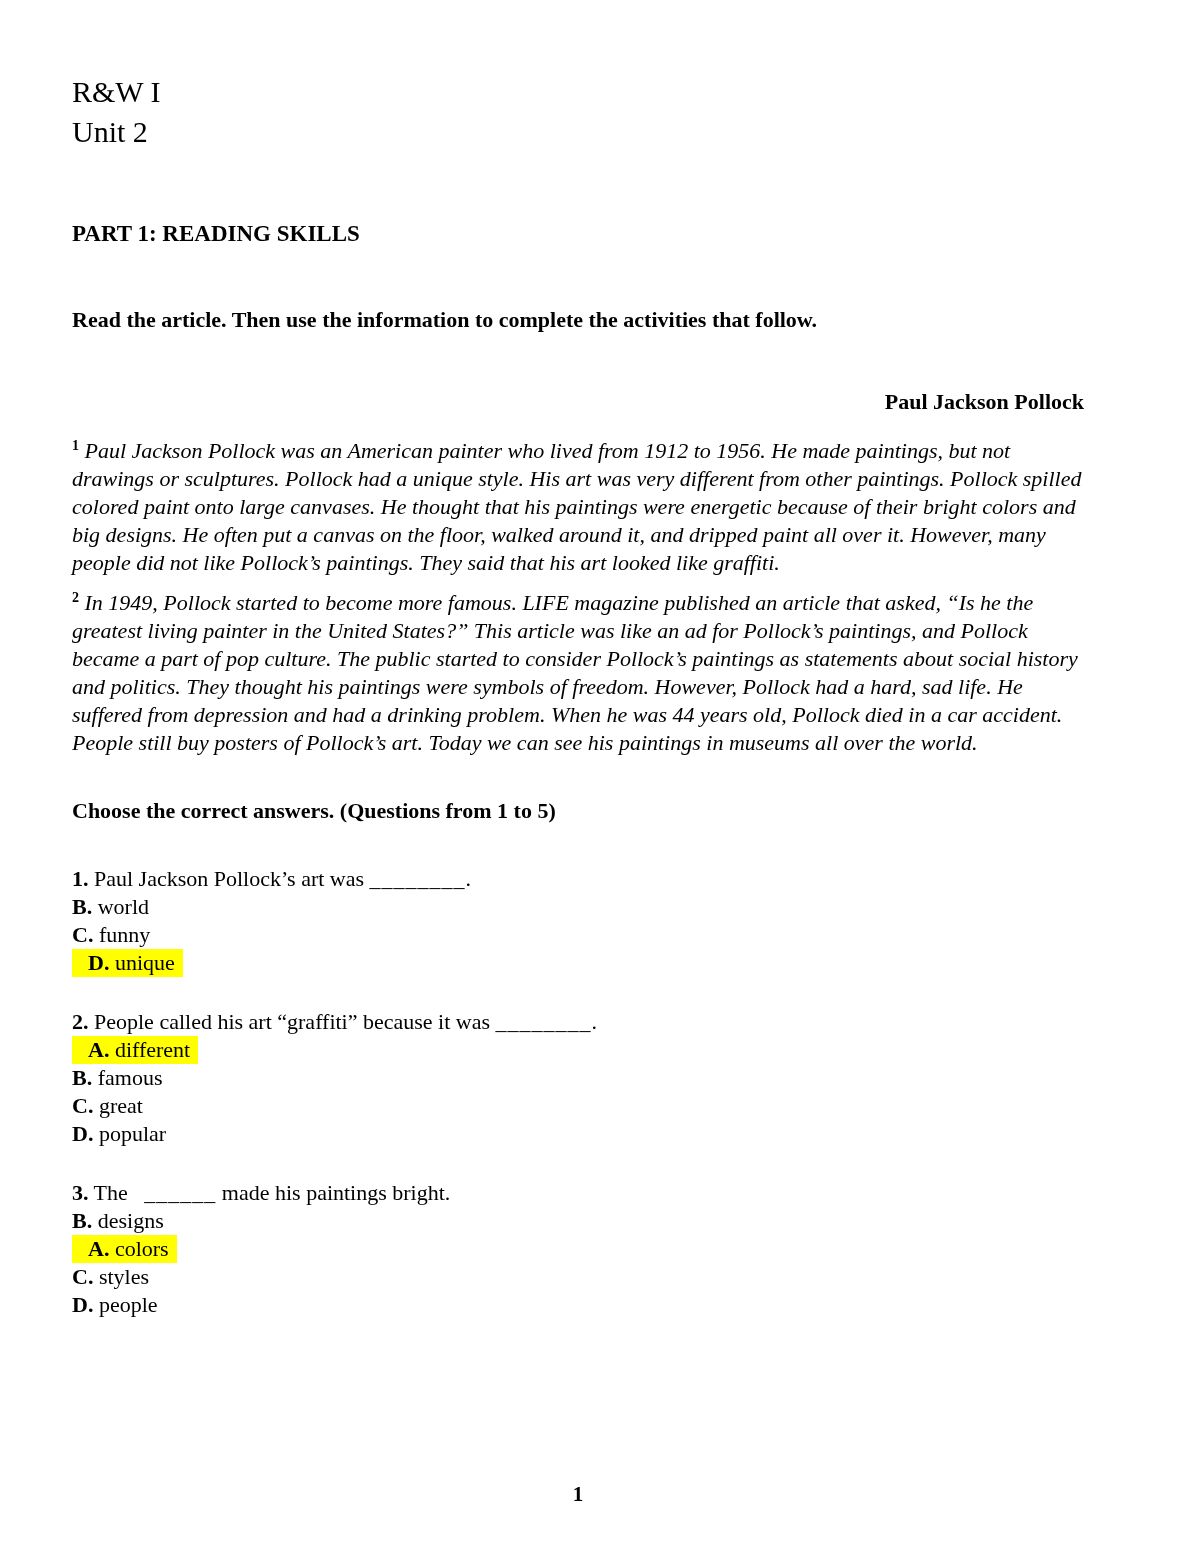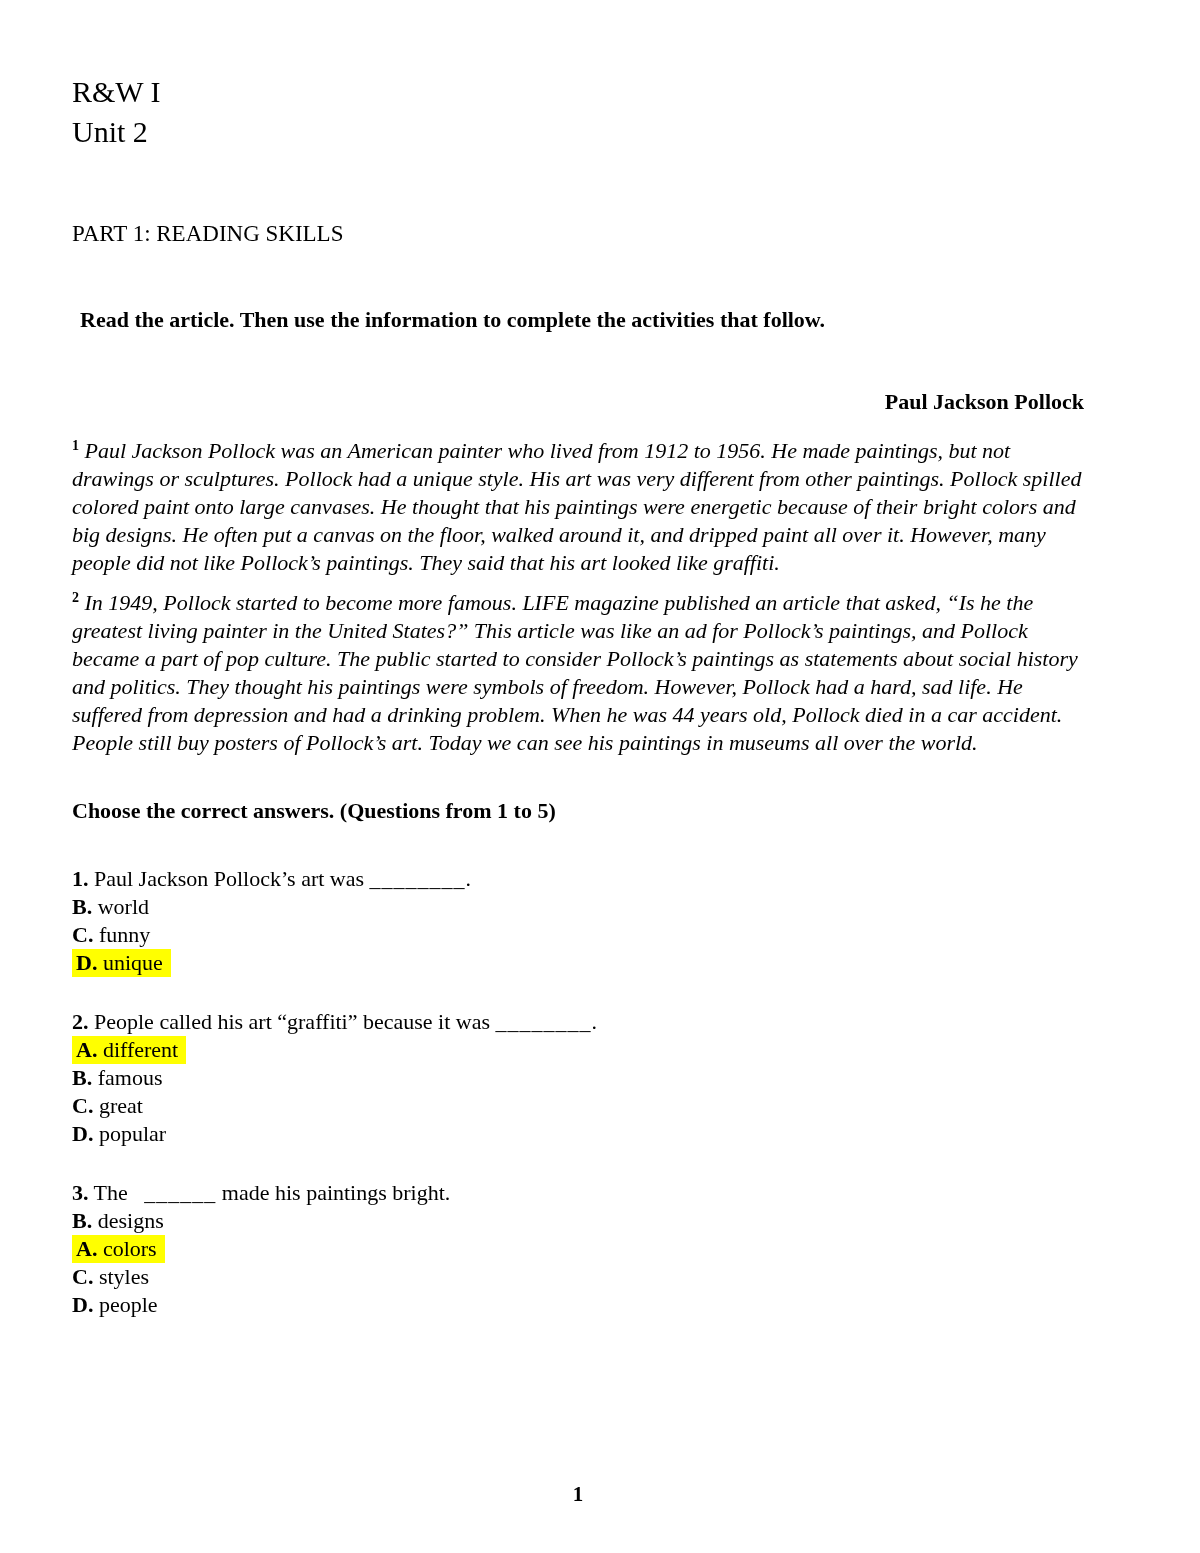--- a/index.html
+++ b/index.html
@@ -24,24 +24,24 @@
   }
   .doc-header {
     font-size: 30px;
     line-height: 40px;
     font-weight: normal;
   }
   .part-title {
     margin: 68px 0 0 0;
     font-size: 23px;
     line-height: 28px;
-    font-weight: normal;
+    font-weight: bold;
   }
   .instruction {
-    margin: 58px 0 0 8px;
+    margin: 58px 0 0 0;
     font-size: 22px;
     line-height: 28px;
     font-weight: bold;
   }
   .article-title {
     margin: 54px 0 0 0;
     font-size: 22px;
     line-height: 28px;
     font-weight: bold;
     text-align: right;
@@ -81,21 +81,21 @@
     line-height: 28px;
   }
   .qnum, .letter {
     font-weight: bold;
   }
   .blank {
     letter-spacing: 1px;
   }
   .highlight {
     background: #ffff00;
-    padding: 1px 8px 2px 4px;
+    padding: 1px 8px 2px 16px;
   }
   .page-number {
     position: absolute;
     left: 0;
     bottom: 46px;
     width: 100%;
     text-align: center;
     font-size: 21px;
     font-weight: bold;
   }

